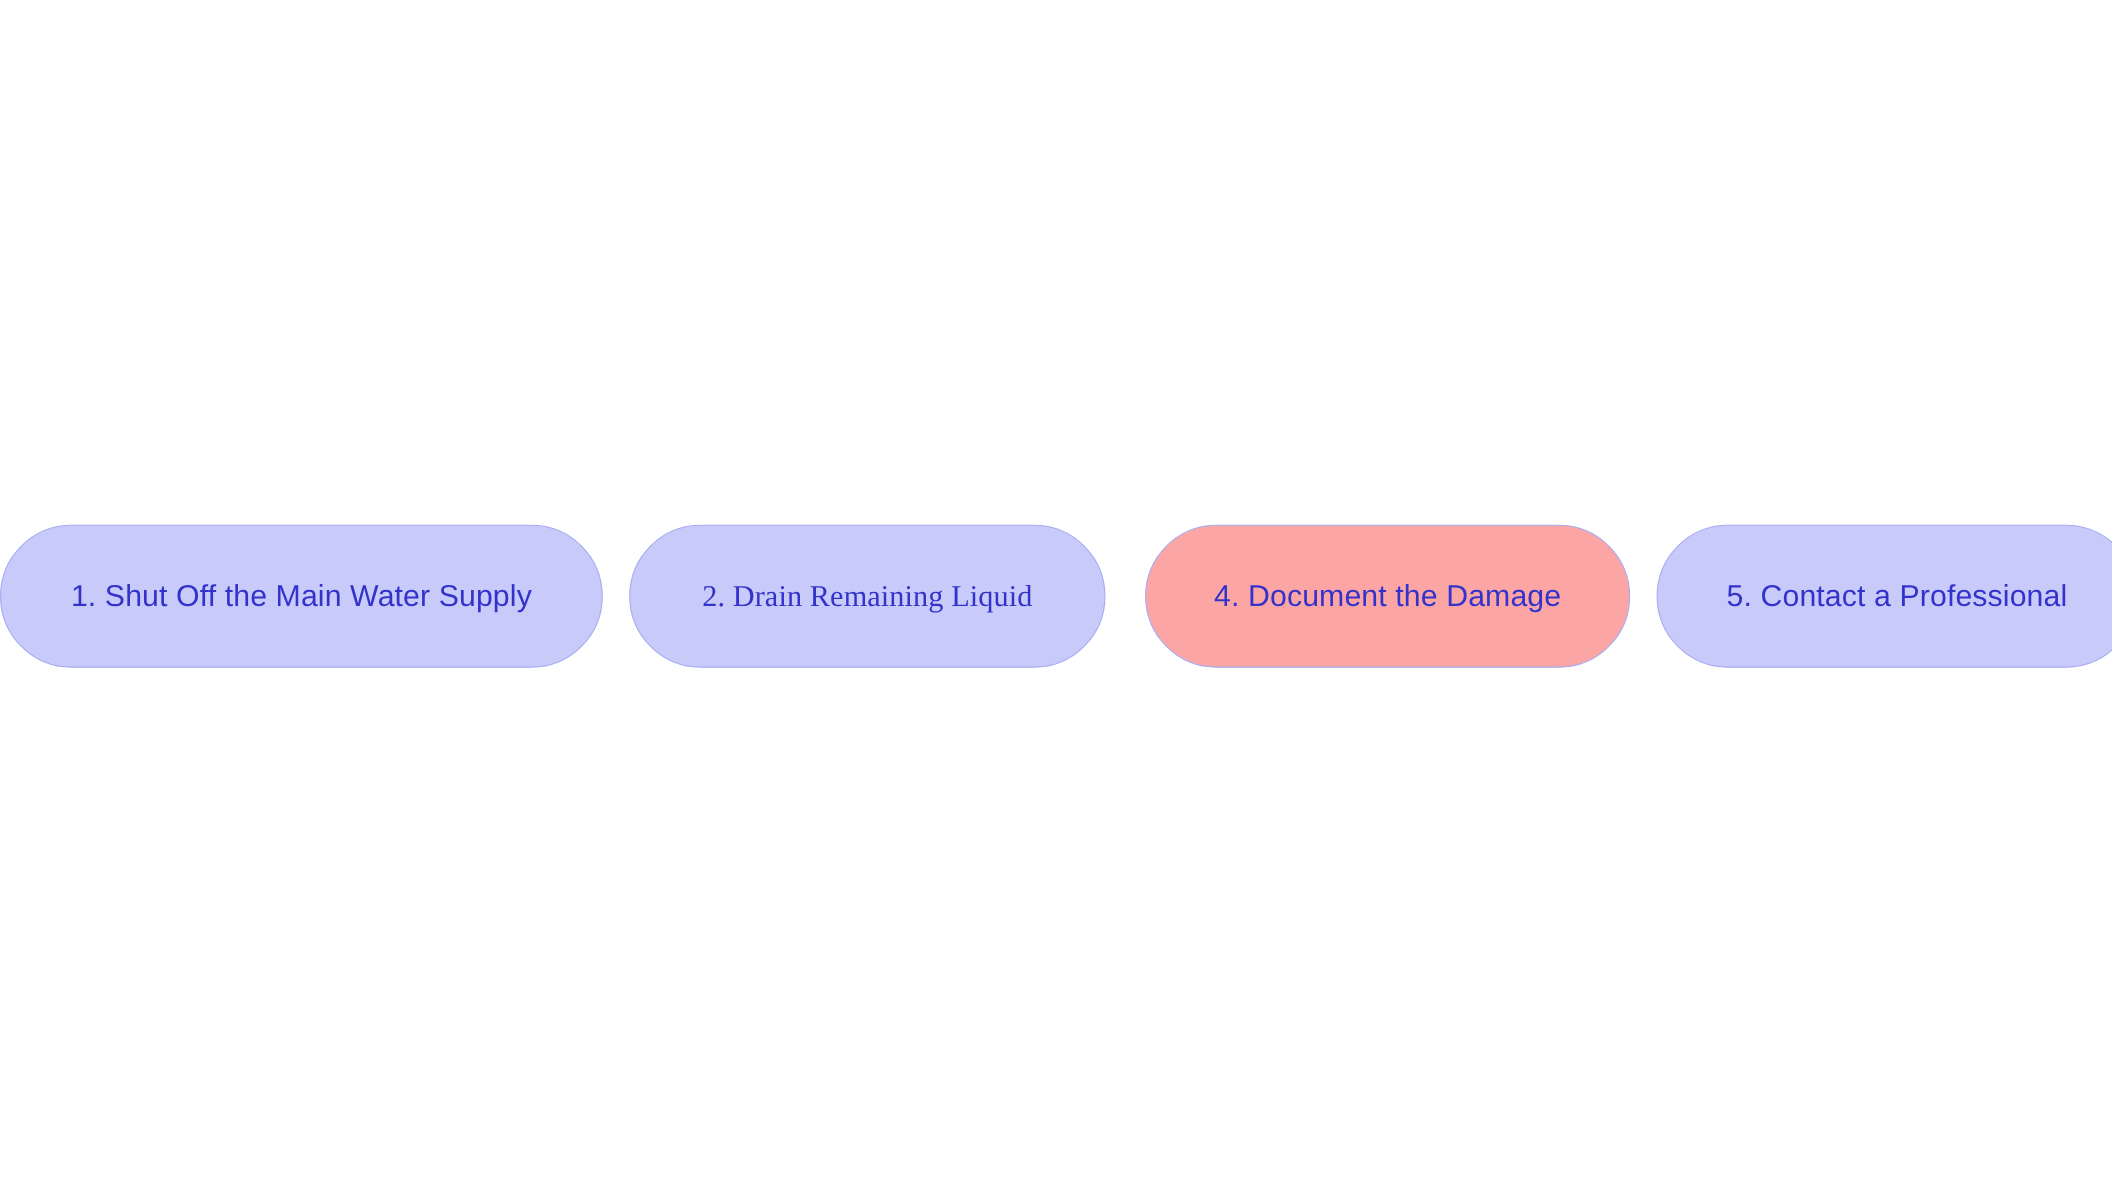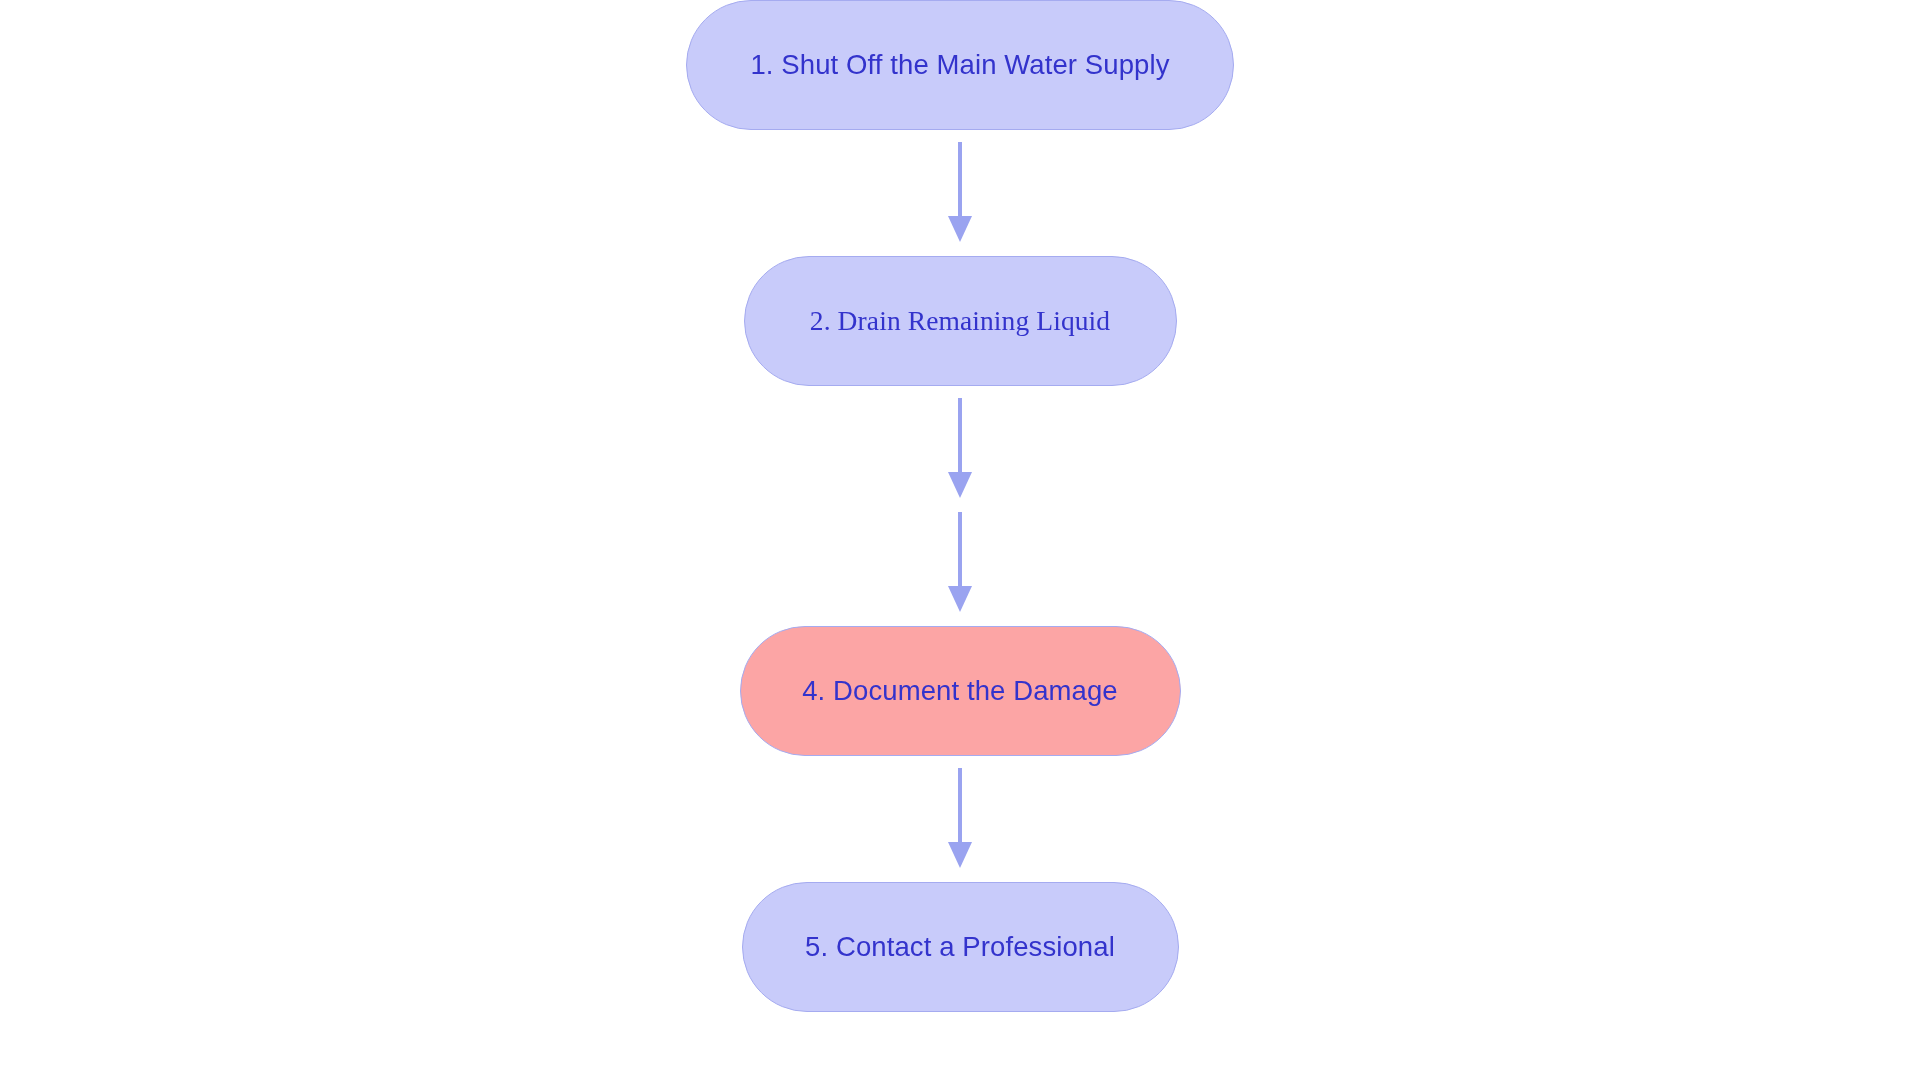--- a/index.html
+++ b/index.html
@@ -19,21 +19,21 @@
     height: 1083px;
     background: #ffffff;
   }
   #flow-column {
     position: absolute;
     left: 0;
     top: 0;
     width: 1920px;
     height: 1083px;
     display: flex;
-    flex-direction: column;
+    flex-direction: row;
     align-items: center;
     justify-content: flex-start;
     gap: 12px;
   }
   .flow-node {
     box-sizing: border-box;
     height: 130px;
     border-radius: 65px;
     background: #c8cbfa;
     border: 1.6px solid #a5abf0;

